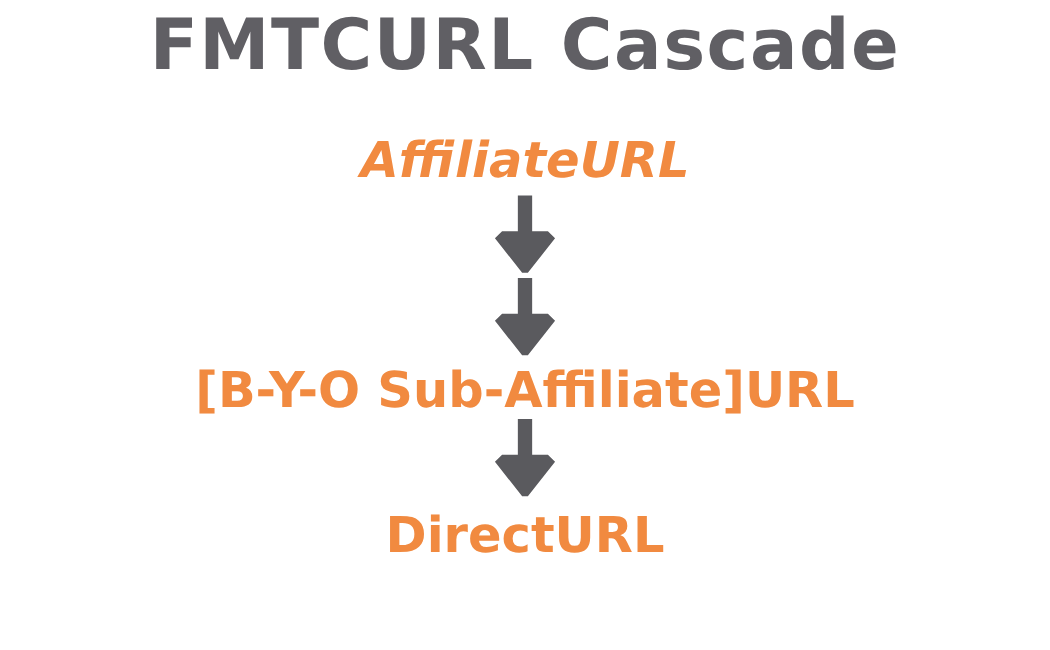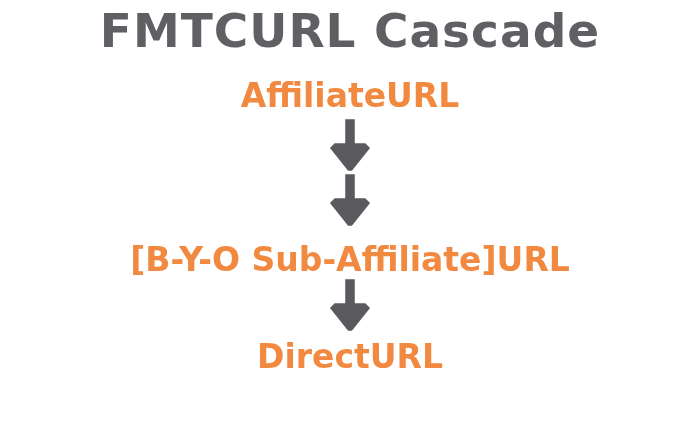--- a/index.html
+++ b/index.html
@@ -25,23 +25,23 @@
     line-height: 1.25;
     white-space: nowrap;
   }
   .node-label {
     font-size: 33px;
     font-weight: 700;
     color: #F18A40;
     line-height: 1.25;
     white-space: nowrap;
   }
-  .node-1 { margin-top: 14px; }
+  .node-1 { margin-top: 25px; font-style: italic; }
   .node-2 { margin-top: 8px; }
-  .node-3 { margin-top: 11px; }
+  .node-3 { margin-top: 0px; }
   .node-4 { margin-top: 3px; }
   .arrow {
     display: block;
     width: 42px;
     height: 54px;
   }
   .arrow-1 { margin-top: 3px; }
   .arrow-2 { margin-top: 1px; }
   .arrow-3 { margin-top: -1px; }
 </style>

